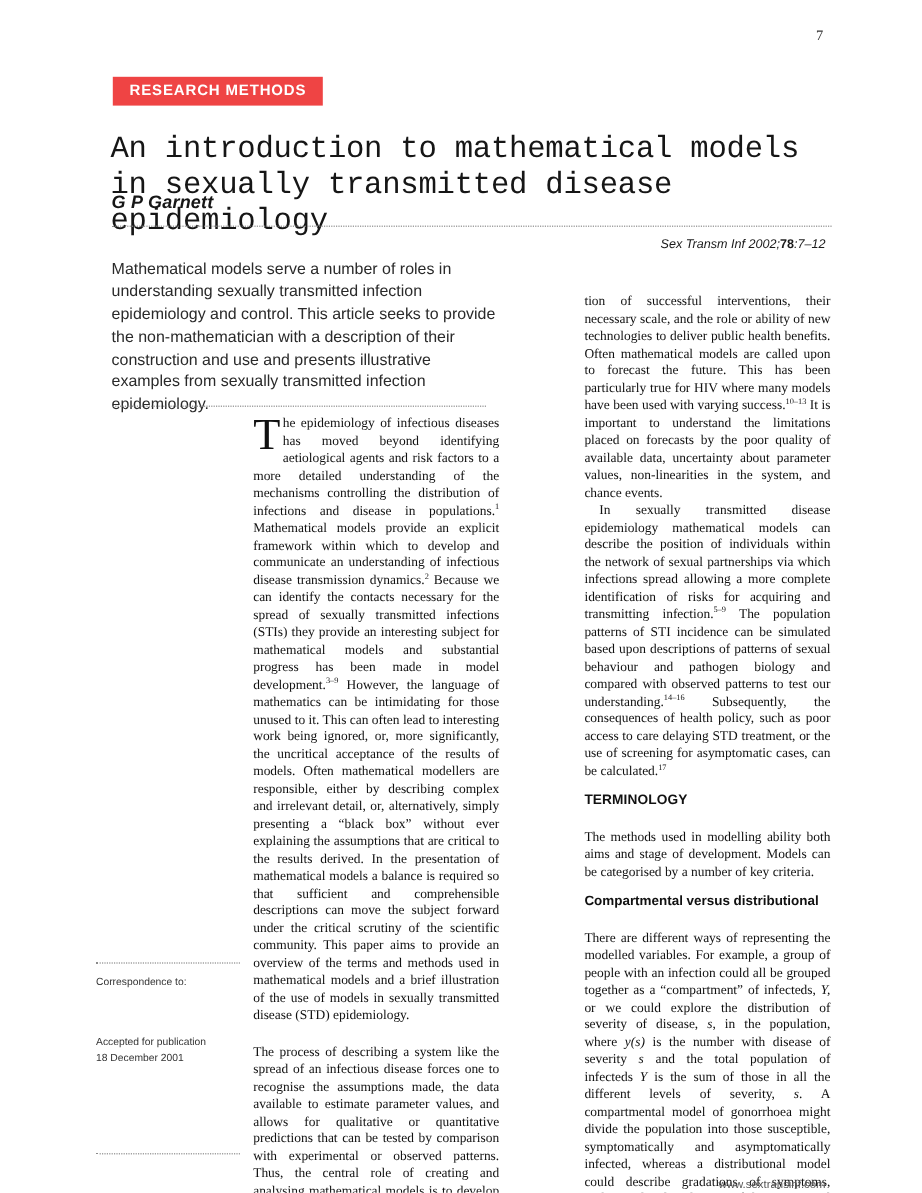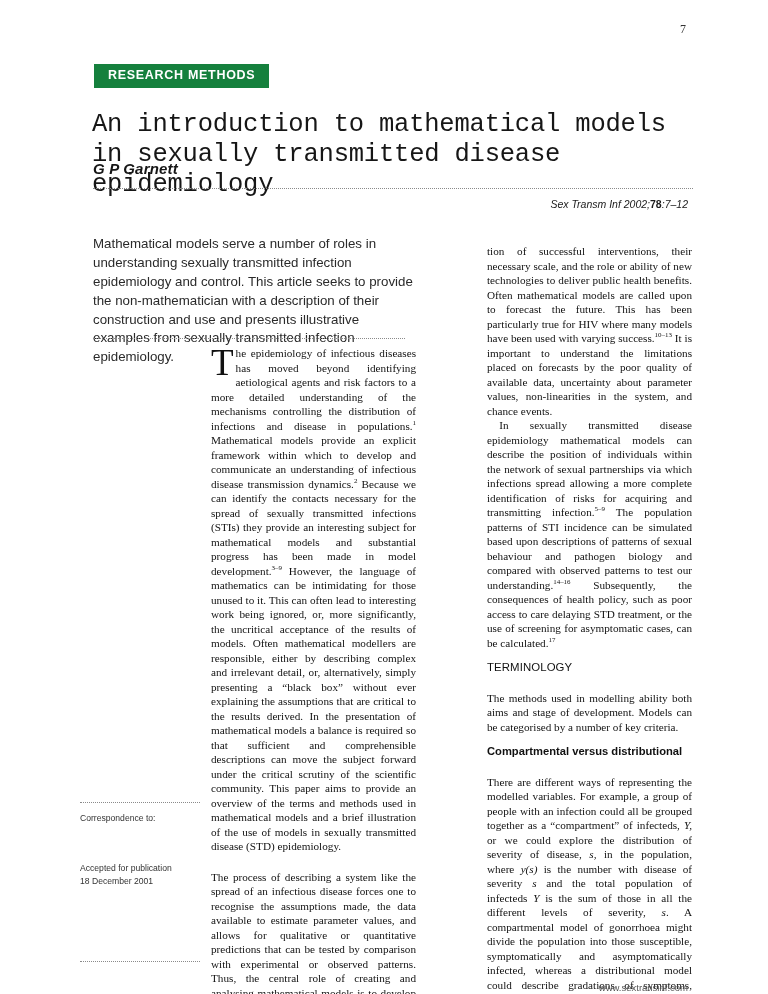--- a/index.html
+++ b/index.html
@@ -31,21 +31,21 @@
     font-family: "Liberation Serif", serif;
     font-size: 12px;
     color: #333;
   }
 
   
   .kicker {
     position: absolute;
     left: 94px;
     top: 64px;
-    background: #15803d;
+    background: #ef4444;
     color: #ffffff;
     font-family: "Liberation Sans", sans-serif;
     font-weight: bold;
     font-size: 12.5px;
     letter-spacing: 0.7px;
     padding: 5px 14px 5px 14px;
     line-height: 1.1;
   }
 
   .article-title {
@@ -115,21 +115,20 @@
   
   .abstract {
     position: absolute;
     left: 93px;
     top: 215px;
     width: 320px;
     font-family: "Liberation Sans", sans-serif;
     font-size: 13.3px;
     line-height: 1.42;
     color: #2a2a2a;
-    margin-top: 20px;
   }
 
   
   .col {
     position: absolute;
     font-family: "Liberation Serif", serif;
     font-size: 11.2px;
     line-height: 1.295;
     text-align: justify;
     color: #111;
@@ -160,21 +159,21 @@
     font-size: 37px;
     line-height: 0.79;
     padding-right: 2px;
     padding-top: 2px;
     font-family: "Liberation Serif", serif;
     font-weight: normal;
   }
 
   h2.sec {
     font-family: "Liberation Sans", sans-serif;
-    font-weight: normal;
+    font-weight: bold;
     font-size: 11.4px;
     line-height: 1.2;
     margin: 11px 0 1px 0;
     text-align: left;
     color: #111;
     letter-spacing: 0.1px;
   }
   h3.subsec {
     font-family: Liberation Sans, sans-serif;
     font-weight: bold;

